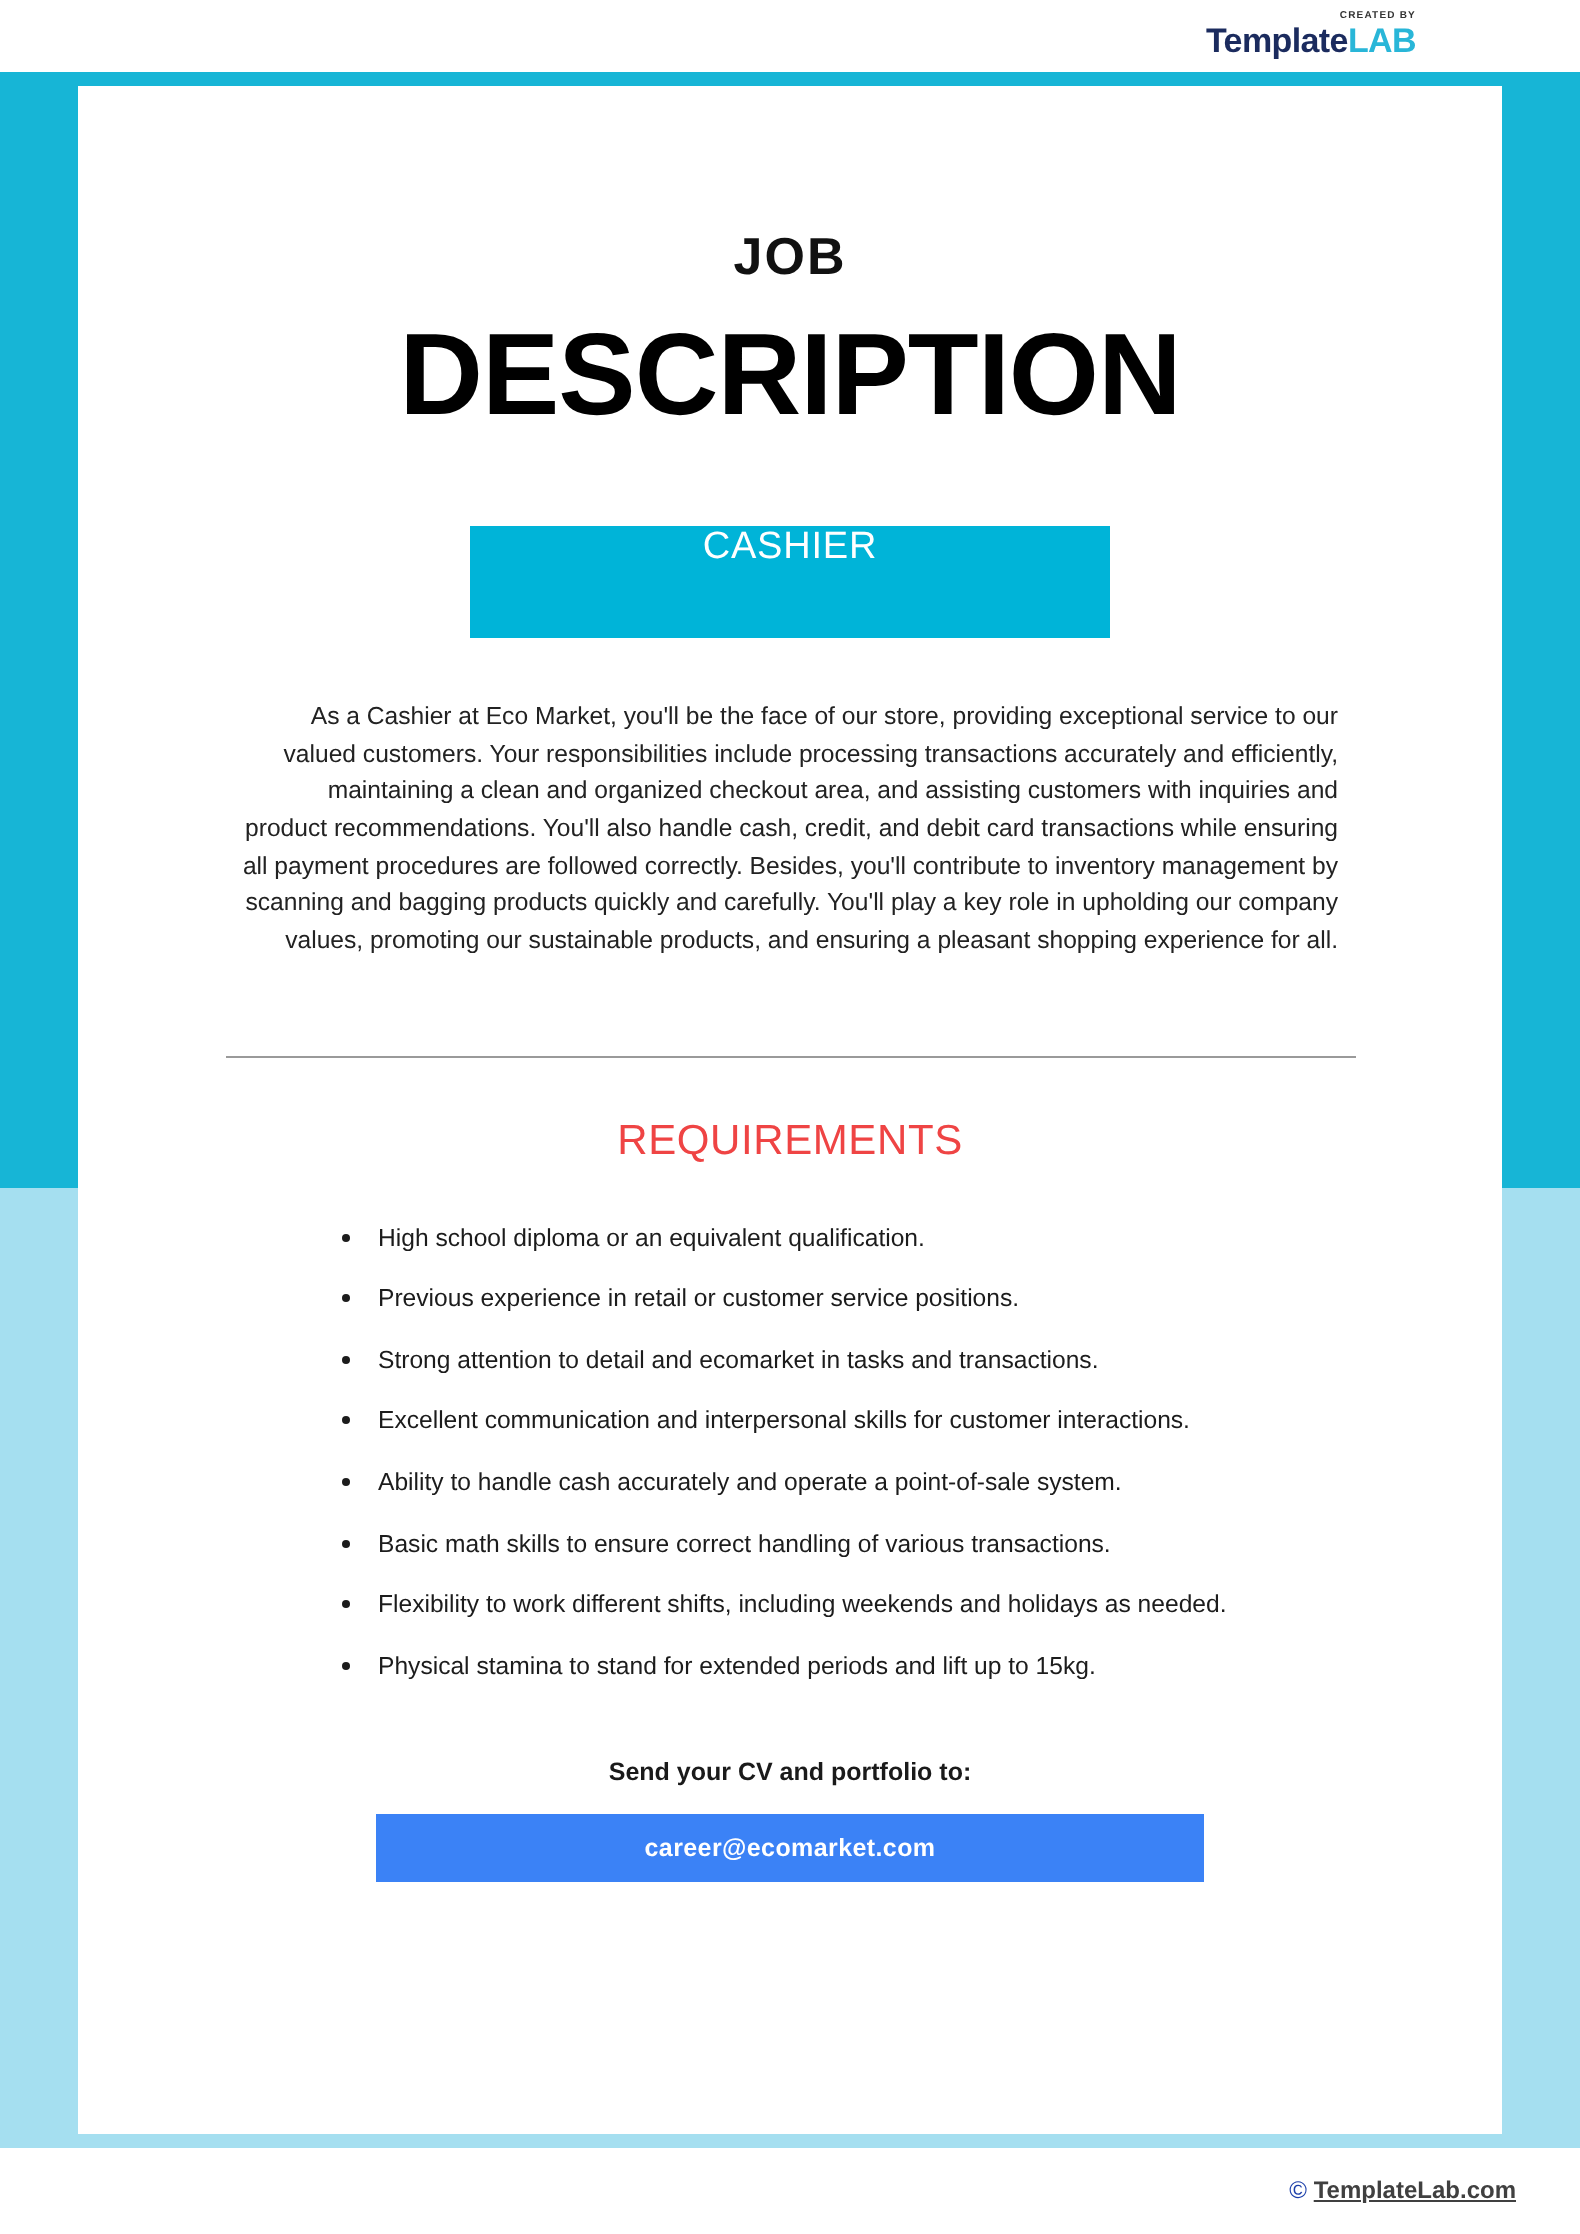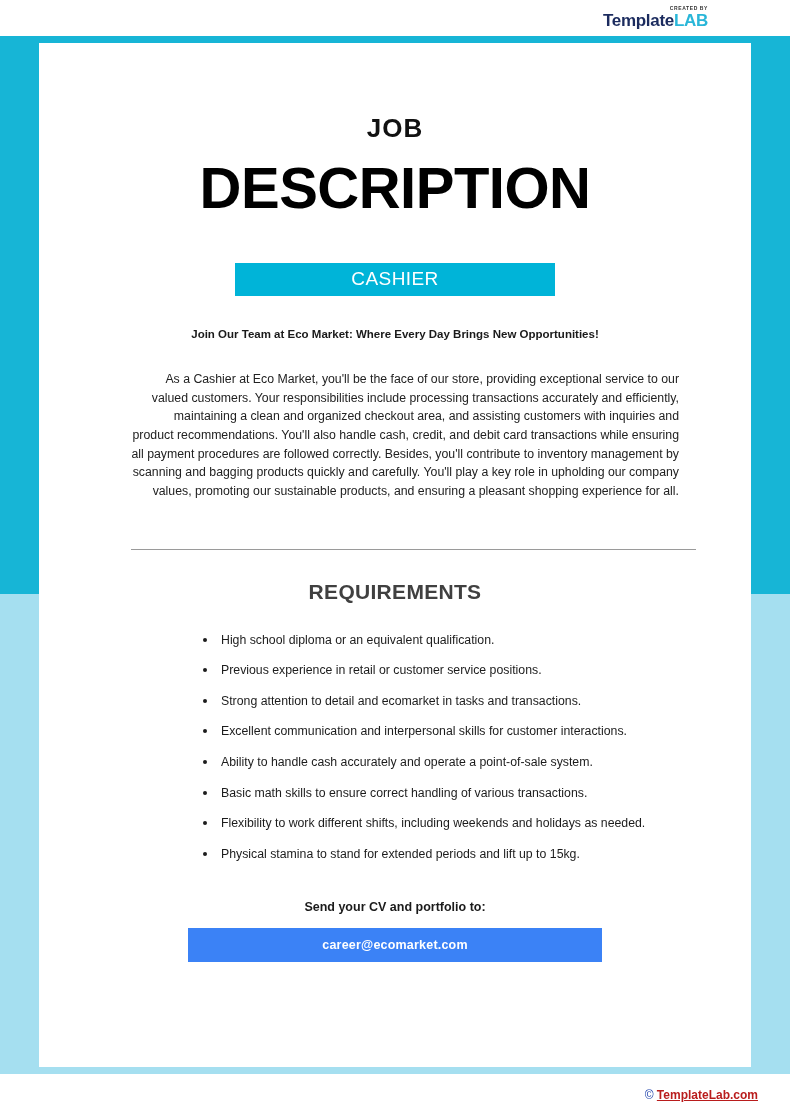--- a/index.html
+++ b/index.html
@@ -75,21 +75,21 @@
   .sheet {
     position: absolute;
     left: 39px;
     top: 7px;
     width: 712px;
     height: 1024px;
     background: #ffffff;
   }
 
   .content {
-    padding: 0 92px;
+    padding: 0 60px;
   }
 
   
   .title-job {
     text-align: center;
     font-size: 26px;
     font-weight: bold;
     color: #111111;
     letter-spacing: 1px;
     margin-top: 70px;
@@ -101,26 +101,25 @@
     color: #000000;
     letter-spacing: -0.5px;
     margin-top: 14px;
     line-height: 1.05;
   }
 
   
   .role-banner {
     margin: 44px auto 0 auto;
     width: 320px;
-    height: 33px;
+    height: 56px;
     background: #00b4d8;
     color: #ffffff;
     font-size: 19px;
     display: flex;
-    align-items: center;
     justify-content: center;
     letter-spacing: 0.4px;
   }
 
   
   .tagline {
     margin-top: 32px;
     text-align: center;
     font-size: 11.5px;
     font-weight: bold;
@@ -141,22 +140,22 @@
     width: 565px;
     height: 1px;
     background: #9a9a9a;
   }
 
   
   .section-heading {
     margin-top: 30px;
     text-align: center;
     font-size: 21px;
-    font-weight: bold;
-    color: #404040;
+    font-weight: normal;
+    color: #ef4444;
     letter-spacing: 0.3px;
   }
   .req-list {
     margin: 28px 0 0 0;
     padding: 0 0 0 72px;
     list-style: none;
   }
   .req-list li {
     position: relative;
     font-size: 12.3px;
@@ -209,21 +208,21 @@
   }
   .footer-link {
     position: absolute;
     right: 32px;
     top: 14px;
     font-size: 12px;
     color: #1c3faa;
     text-decoration: none;
   }
   .footer-link .copy { color: #1c3faa; }
-  .footer-link .lnk { color: #b91c1c; text-decoration: underline; font-weight: bold; }
+  .footer-link .lnk { color: #404040; text-decoration: underline; font-weight: bold; }
 </style>
 </head>
 <body>
 
 <div class="brand-bar">
   <div class="brand-logo">
     <div class="brand-kicker">CREATED BY</div>
     <div class="brand-name">
       <span class="t1">Template</span><span class="t2">LAB</span>
     </div>
@@ -237,21 +236,20 @@
   <div class="sheet">
     <div class="content">
 
       <div class="title-job">JOB</div>
       <div class="title-description">DESCRIPTION</div>
 
       <div class="role-banner">
         <span>CASHIER</span>
       </div>
 
-      <div class="tagline">Join Our Team at Eco Market: Where Every Day Brings New Opportunities!</div>
 
       <div class="intro">As a Cashier at Eco Market, you'll be the face of our store, providing exceptional service to our valued customers. Your responsibilities include processing transactions accurately and efficiently, maintaining a clean and organized checkout area, and assisting customers with inquiries and product recommendations. You'll also handle cash, credit, and debit card transactions while ensuring all payment procedures are followed correctly. Besides, you'll contribute to inventory management by scanning and bagging products quickly and carefully. You'll play a key role in upholding our company values, promoting our sustainable products, and ensuring a pleasant shopping experience for all.</div>
 
       <div class="divider"></div>
 
       <div class="section-heading">REQUIREMENTS</div>
 
       <ul class="req-list">
         <li>High school diploma or an equivalent qualification.</li>
         <li>Previous experience in retail or customer service positions.</li>

